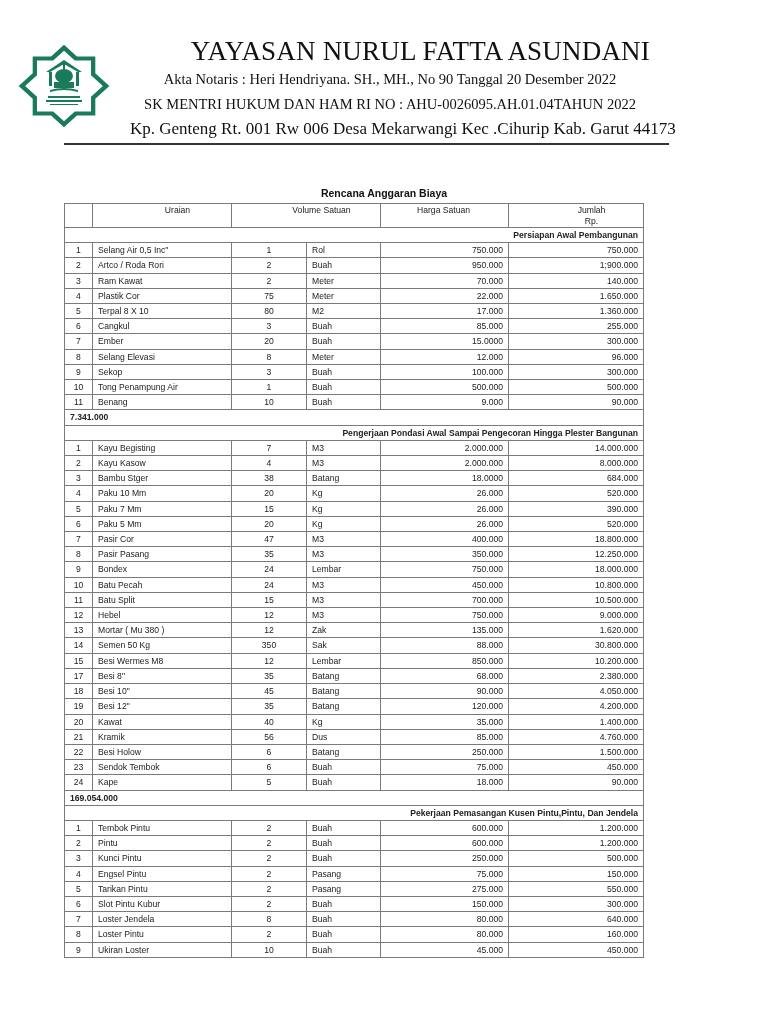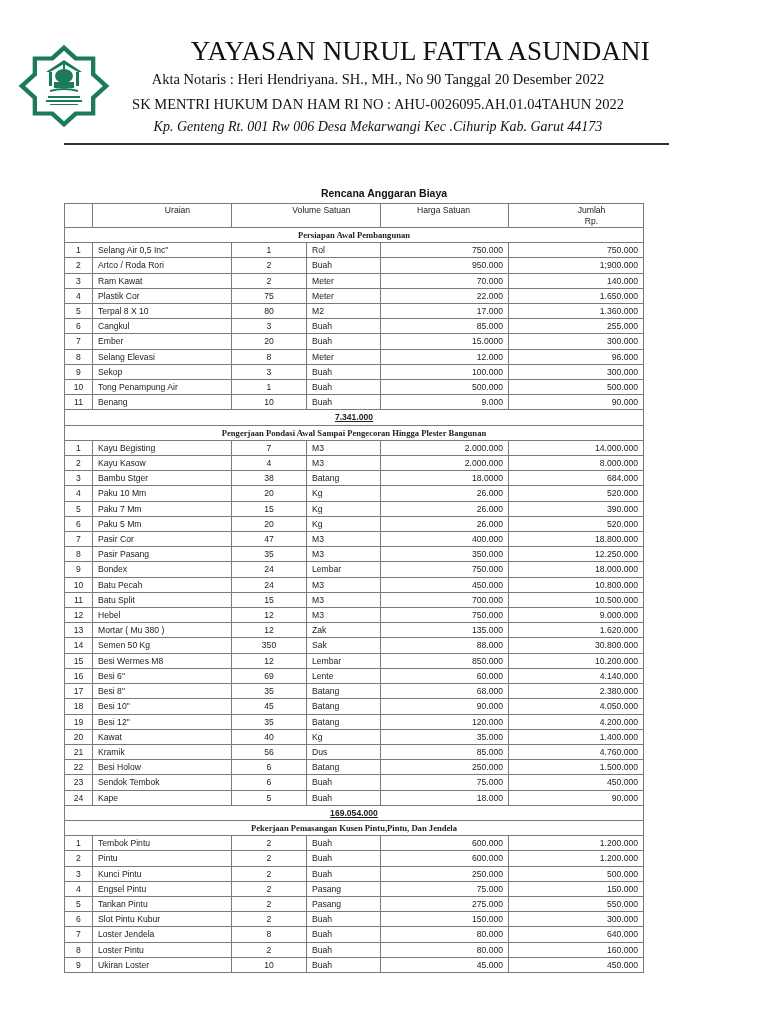--- a/index.html
+++ b/index.html
@@ -1,32 +1,32 @@
 <!DOCTYPE html>
 <html><head>
 <meta charset="utf-8">
 <style>
   html, body { margin:0; padding:0; background:#ffffff; }
   body { width:768px; height:1024px; position:relative; overflow:hidden; font-family:"DejaVu Sans", sans-serif; color:#111; }
   .logo { position:absolute; left:14px; top:42px; width:100px; height:88px; }
   .org-title { position:absolute; left:120px; top:36px; width:530px; text-align:right; font-family:"Liberation Serif", serif; font-size:27px; letter-spacing:0.2px; color:#111; white-space:nowrap; }
-  .hline { position:absolute; left:118px; width:520px; text-align:center; font-family:"Liberation Serif", serif; color:#111; white-space:nowrap; }
+  .hline { position:absolute; left:130px; width:520px; text-align:center; font-family:"Liberation Serif", serif; color:#111; white-space:nowrap; }
   .l1 { top:71px; font-size:14.5px; }
   .l2 { top:96px; font-size:14.5px; }
-  .l3 { top:119px; font-size:14px;font-style:italic; }
+  .l3 { top:119px; font-size:17px; }
   .rule { position:absolute; left:64px; top:143px; width:605px; height:2px; background:#333; }
   .doc-title { position:absolute; left:0; width:768px; top:167px; text-align:center; font-family:"Liberation Sans", sans-serif; font-weight:bold; font-size:10.5px;margin-top:20px; }
   table.rab { position:absolute; left:64px; top:203px; border-collapse:collapse; table-layout:fixed; width:579px; font-family:"Liberation Sans", sans-serif; font-size:8.6px; color:#222; }
   table.rab td, table.rab th { border:1px solid #7a7a7a; padding:0 5px; height:14.2px; line-height:14.2px; white-space:nowrap; overflow:hidden; }
   table.rab th { font-weight:normal; vertical-align:top; height:22px; line-height:11px; padding-top:1px;padding-left:36px; }
   .c-no { text-align:center; }
   .c-vol { text-align:center; }
   .c-num { text-align:right; }
-  .section td { font-weight:bold; text-align:center; border-left:1px solid #7a7a7a;font-family:Liberation Serif, serif; }
-  .subtotal td { font-weight:bold; text-align:center;text-decoration:underline; }
+  .section td { font-weight:bold; text-align:right; border-left:1px solid #7a7a7a; }
+  .subtotal td { font-weight:bold; text-align:left; }
   .hdr-jumlah { line-height:11px; }
 </style>
 </head>
 <body>
 
 <div class="logo">
   <svg width="100" height="88" viewBox="0 0 100 88">
     <g transform="translate(50,44)">
       <polygon points="0,-42 12,-30 29,-30 29,-13 42,0 29,13 29,30 12,30 0,42 -12,30 -29,30 -29,13 -42,0 -29,-13 -29,-30 -12,-30" transform="scale(1.08,0.98)" fill="#1a7a5a"></polygon>
       <polygon points="0,-36 10,-26 25,-26 25,-11 36,0 25,11 25,26 10,26 0,36 -10,26 -25,26 -25,11 -36,0 -25,-11 -25,-26 -10,-26" transform="scale(1.08,0.98)" fill="#ffffff"></polygon>
@@ -286,28 +286,20 @@
       </tr>
       <tr>
         <td class="c-no">15</td>
         <td>Besi Wermes M8</td>
         <td class="c-vol">12</td>
         <td>Lembar</td>
         <td class="c-num">850.000</td>
         <td class="c-num">10.200.000</td>
       </tr>
       <tr>
-        <td class="c-no">16</td>
-        <td>Besi 6"</td>
-        <td class="c-vol">69</td>
-        <td>Lente</td>
-        <td class="c-num">60.000</td>
-        <td class="c-num">4.140.000</td>
-      </tr>
-      <tr>
         <td class="c-no">17</td>
         <td>Besi 8"</td>
         <td class="c-vol">35</td>
         <td>Batang</td>
         <td class="c-num">68.000</td>
         <td class="c-num">2.380.000</td>
       </tr>
       <tr>
         <td class="c-no">18</td>
         <td>Besi 10"</td>

